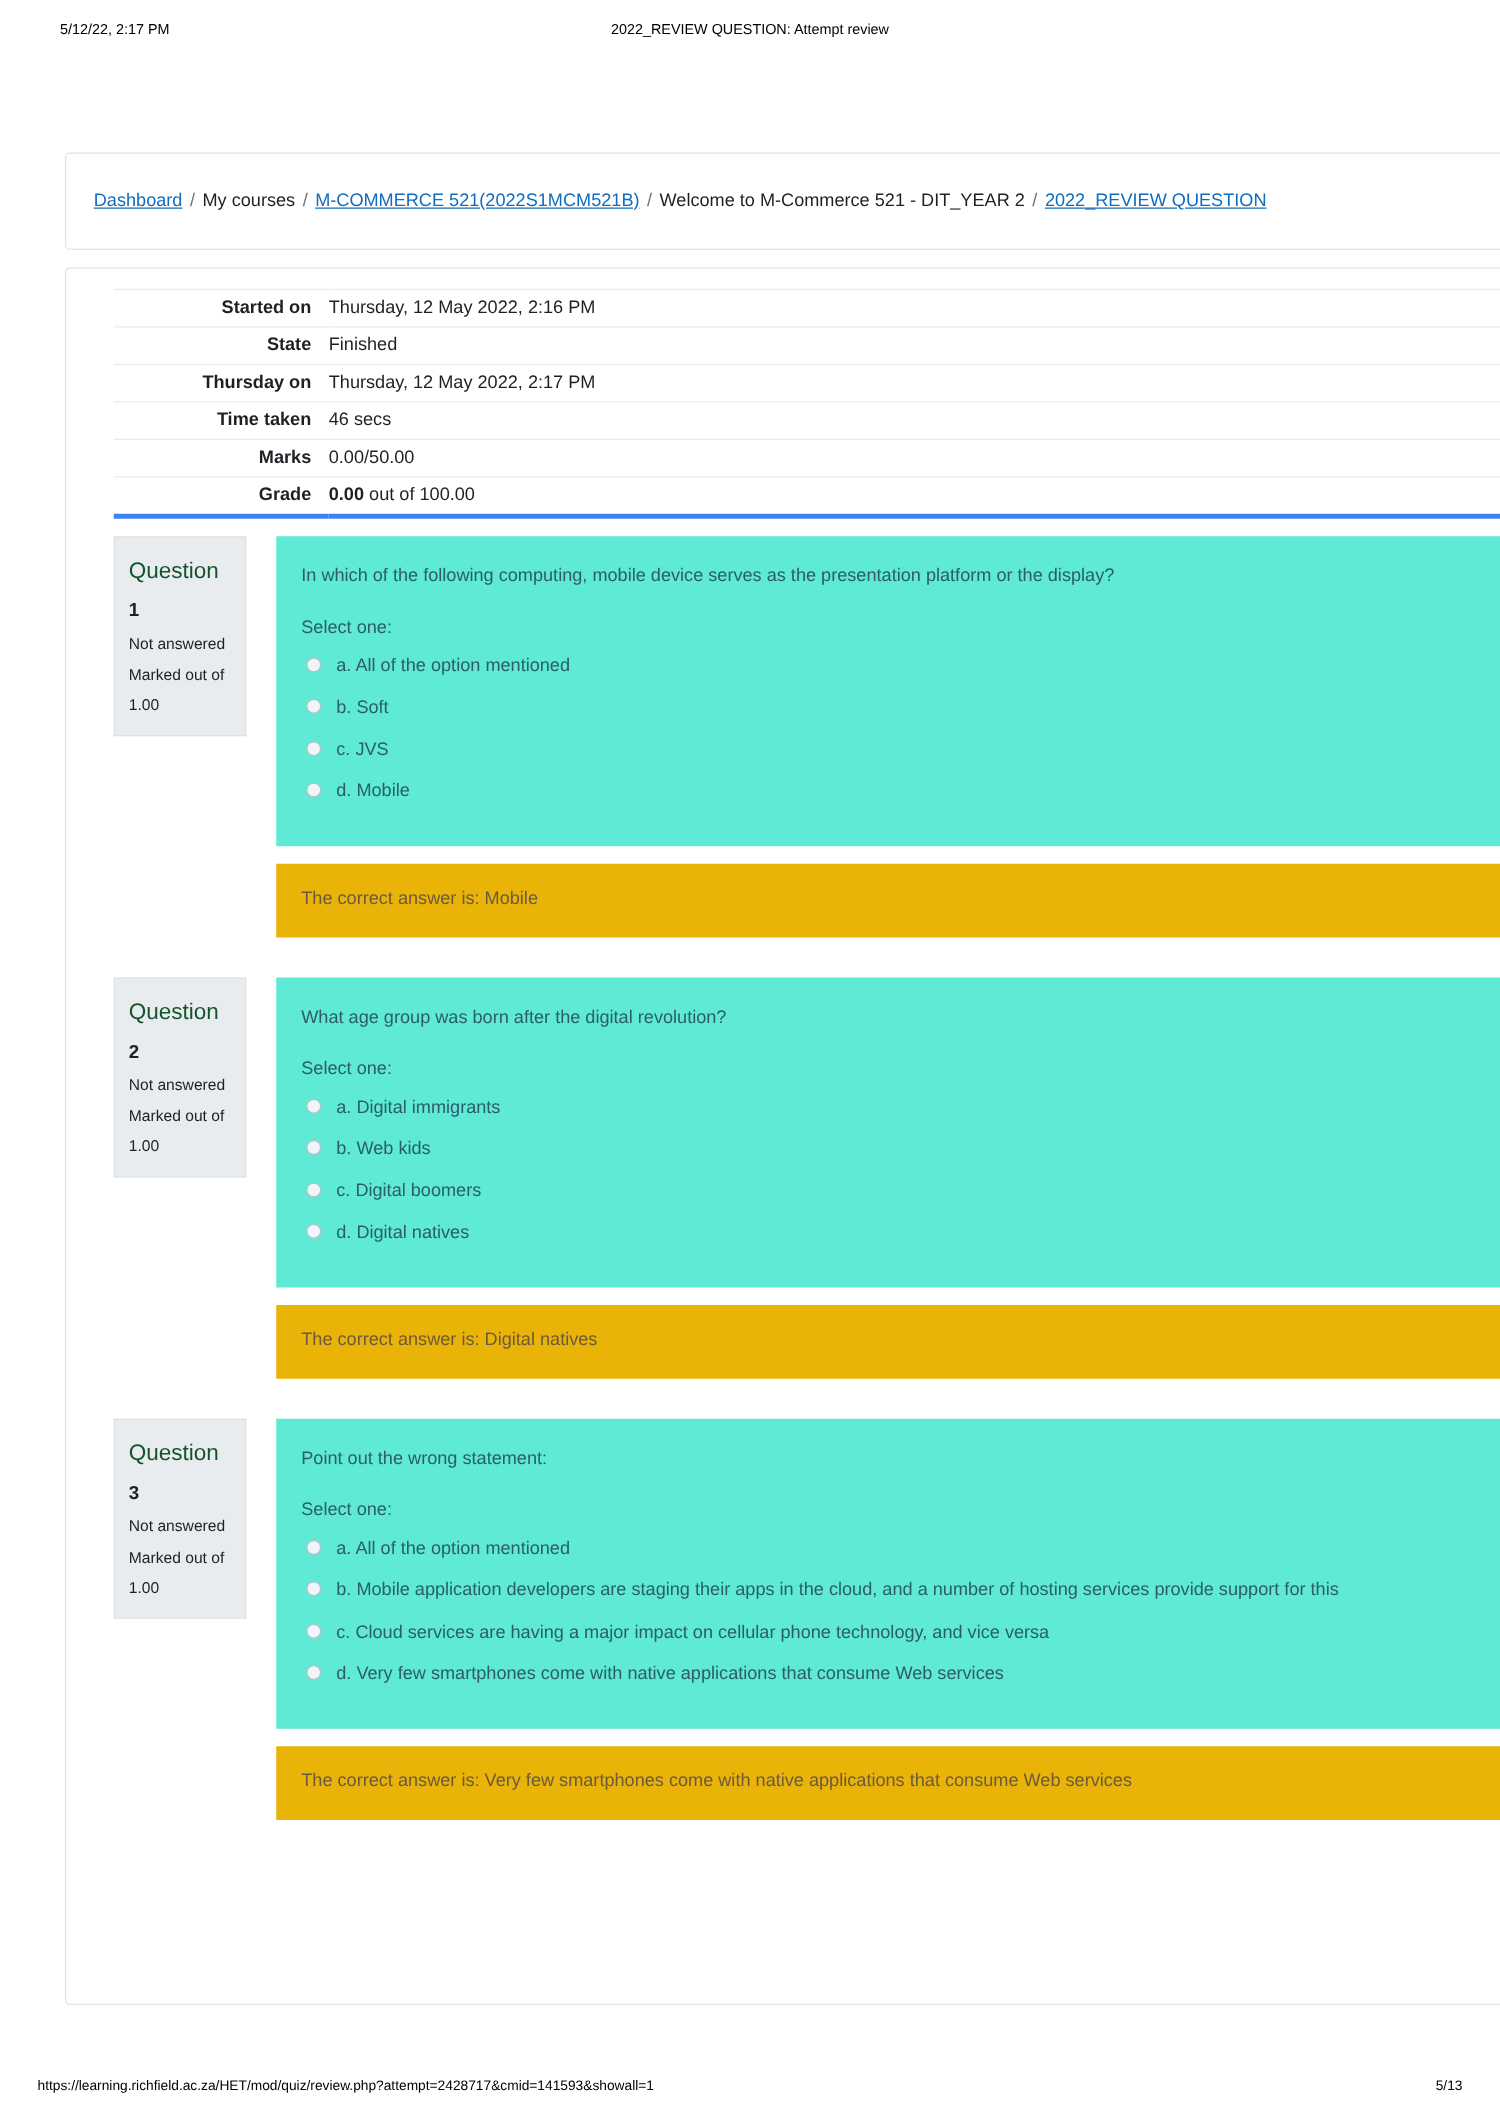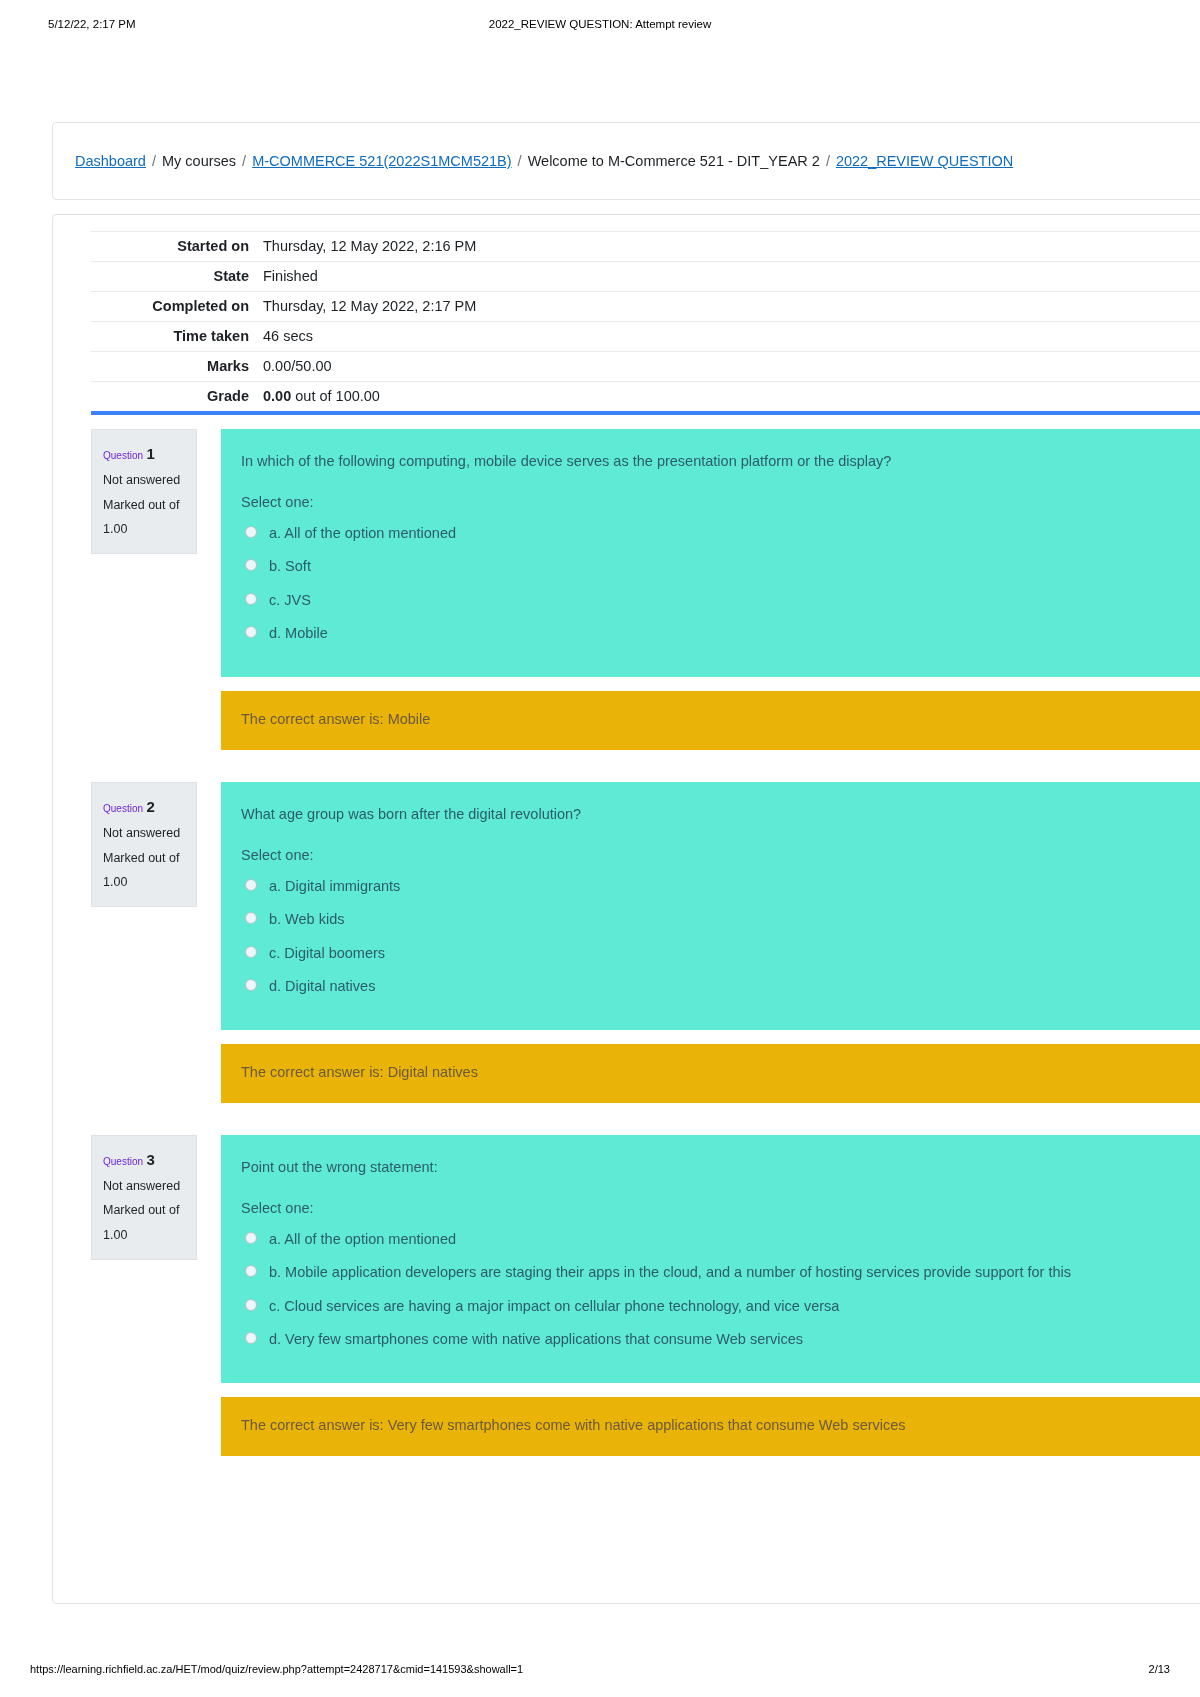--- a/index.html
+++ b/index.html
@@ -128,21 +128,21 @@
     left: 0;
     top: 0;
     width: 106px;
     background: #e9ecef;
     border: 1px solid #dee2e6;
     padding: 9px 11px 12px 11px;
     font-size: 12.5px;
     color: #1d2125;
     line-height: 1.95;
   }
-  .qinfo .qno-label { color: #6d28d9; font-size: 10px; }
+  .qinfo .qno-label { color: #14532d; font-size: 18px; }
   .qinfo .qno-num { font-weight: bold; font-size: 15px; color: #1d2125; }
   .qinfo .qstate { display: block; }
   .qinfo .qmarked { display: block; }
 
   .qbody {
     background: #5eead4;
     padding: 22px 24px 26px 20px;
   }
   .qtext {
     font-size: 14.5px;
@@ -207,21 +207,21 @@
       <tbody>
         <tr>
           <th>Started on</th>
           <td>Thursday, 12 May 2022, 2:16 PM</td>
         </tr>
         <tr>
           <th>State</th>
           <td>Finished</td>
         </tr>
         <tr>
-          <th>Completed on</th>
+          <th>Thursday on</th>
           <td>Thursday, 12 May 2022, 2:17 PM</td>
         </tr>
         <tr>
           <th>Time taken</th>
           <td>46 secs</td>
         </tr>
         <tr>
           <th>Marks</th>
           <td>0.00/50.00</td>
         </tr>
@@ -294,14 +294,14 @@
         </ul>
       </div>
       <div class="feedback">The correct answer is: Very few smartphones come with native applications that consume Web services</div>
     </div>
 
   </div>
 </div>
 
 <div class="print-footer">
   <span class="pf-left">https://learning.richfield.ac.za/HET/mod/quiz/review.php?attempt=2428717&amp;cmid=141593&amp;showall=1</span>
-  <span class="pf-right">2/13</span>
+  <span class="pf-right">5/13</span>
 </div>
 
 </body></html>

